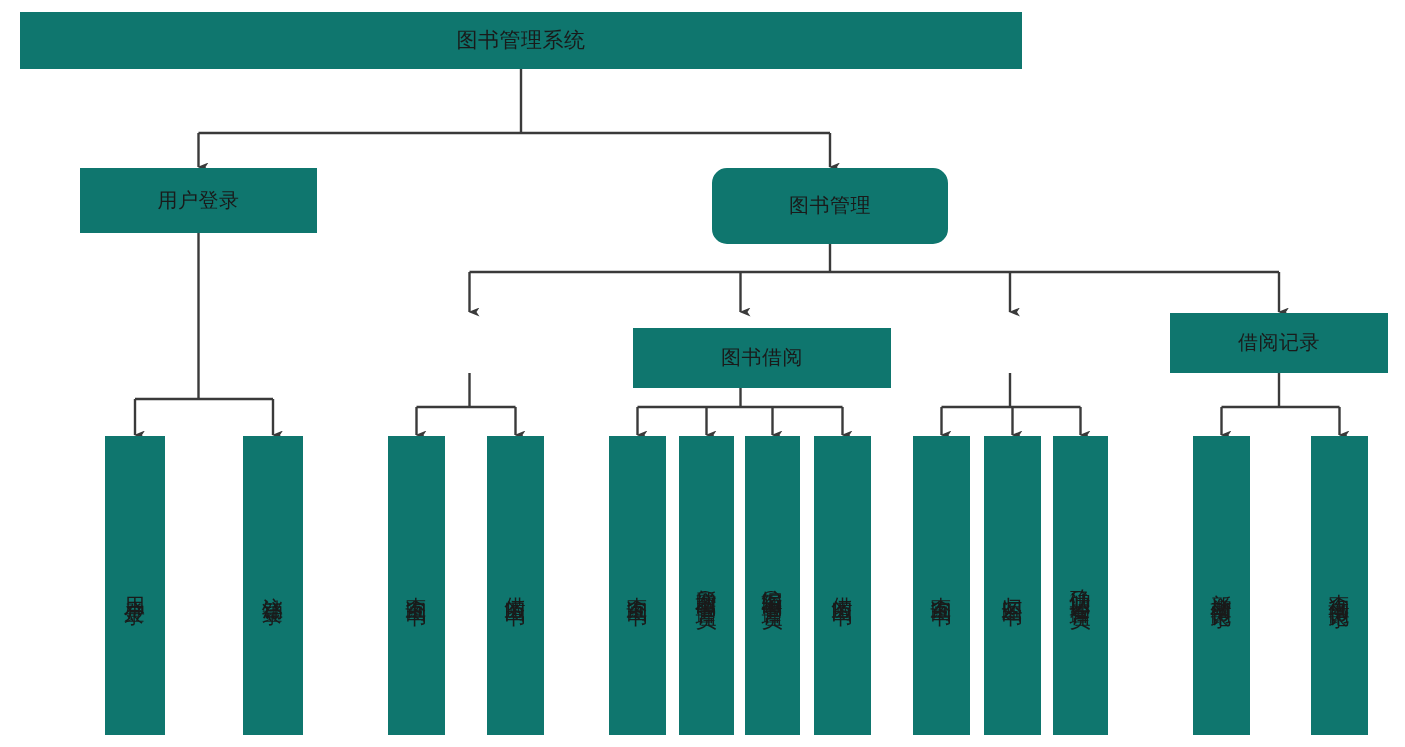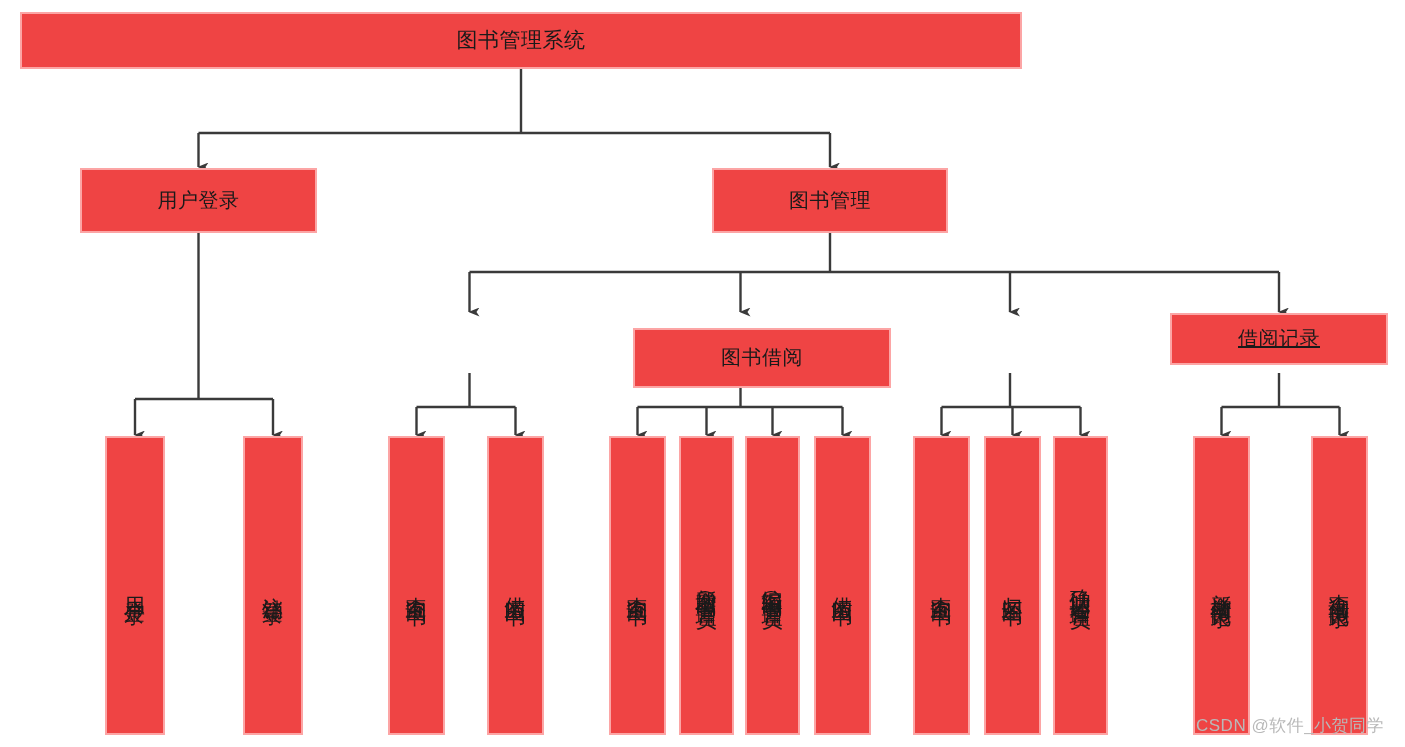--- a/index.html
+++ b/index.html
@@ -23,22 +23,22 @@
     position: absolute;
     left: 0;
     top: 0;
     width: 1405px;
     height: 747px;
     pointer-events: none;
   }
   .node {
     position: absolute;
     box-sizing: border-box;
-    background: #ef4444;
-    border: 2px solid #fca5a5;
+    background: #0f766e;
+    border: 2px solid #0f766e;
     display: flex;
     align-items: center;
     justify-content: center;
     text-align: center;
     z-index: 2;
   }
   .node-label {
     display: block;
     line-height: 1.18;
     letter-spacing: 0.5px;
@@ -121,28 +121,28 @@
       </g>
   </svg>
 
   <div class="node root horizontal" style="left: 20px; top: 12px; width: 1002px; height: 57px;">
     <span class="node-label">图书管理系统</span>
   </div>
 
   <div class="node horizontal" style="left: 80px; top: 168px; width: 237px; height: 65px;">
     <span class="node-label">用户登录</span>
   </div>
-  <div class="node horizontal" style="left: 712px; top: 168px; width: 236px; height: 65px;">
+  <div class="node horizontal" style="left: 712px; top: 168px; width: 236px; height: 76px; border-radius: 15px;">
     <span class="node-label">图书管理</span>
   </div>
 
   <div class="node horizontal" style="left: 633px; top: 328px; width: 258px; height: 60px;">
     <span class="node-label">图书借阅</span>
   </div>
-  <div class="node horizontal" style="left: 1170px; top: 313px; width: 218px; height: 52px; text-decoration: underline;">
+  <div class="node horizontal" style="left: 1170px; top: 313px; width: 218px; height: 60px;">
     <span class="node-label">借阅记录</span>
   </div>
 
   <div class="node vertical" style="left: 105px; top: 436px; width: 60px; height: 299px;">
     <span class="node-label">用户登录</span>
   </div>
   <div class="node vertical" style="left: 243px; top: 436px; width: 60px; height: 299px;">
     <span class="node-label">注销登录</span>
   </div>
   <div class="node vertical" style="left: 388px; top: 436px; width: 57px; height: 299px;">
@@ -172,14 +172,13 @@
   <div class="node vertical" style="left: 1053px; top: 436px; width: 55px; height: 299px;">
     <span class="node-label">确认归还（管理员）</span>
   </div>
   <div class="node vertical" style="left: 1193px; top: 436px; width: 57px; height: 299px;">
     <span class="node-label">新增借阅记录</span>
   </div>
   <div class="node vertical" style="left: 1311px; top: 436px; width: 57px; height: 299px;">
     <span class="node-label">查询借阅记录</span>
   </div>
 
-  <div class="watermark" style="left: 1196px; top: 714px; color: rgb(185, 185, 185);">CSDN @软件_小贺同学</div>
 </div>
 
 </body></html>

